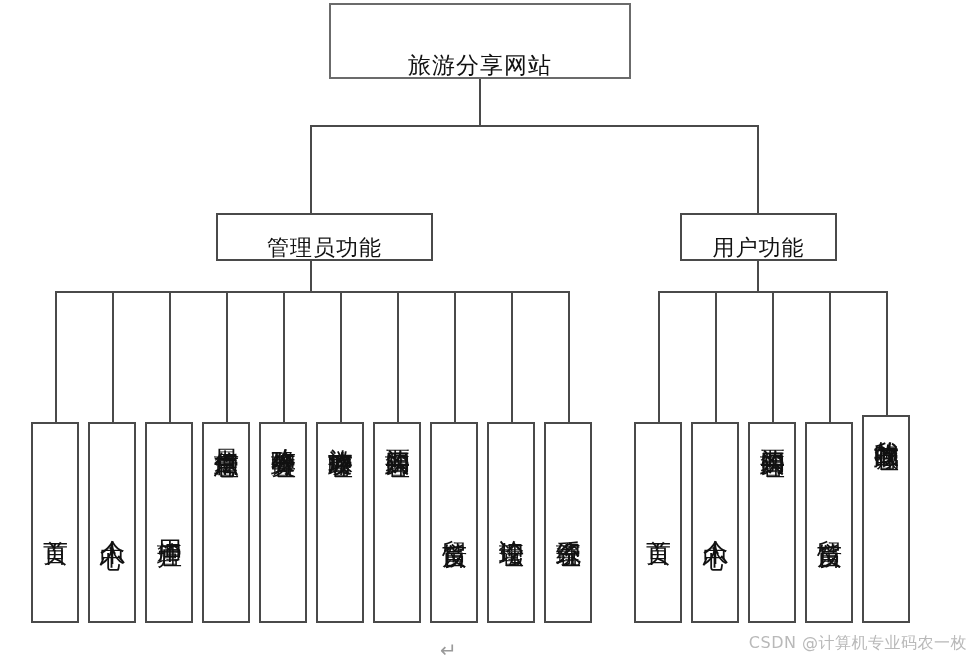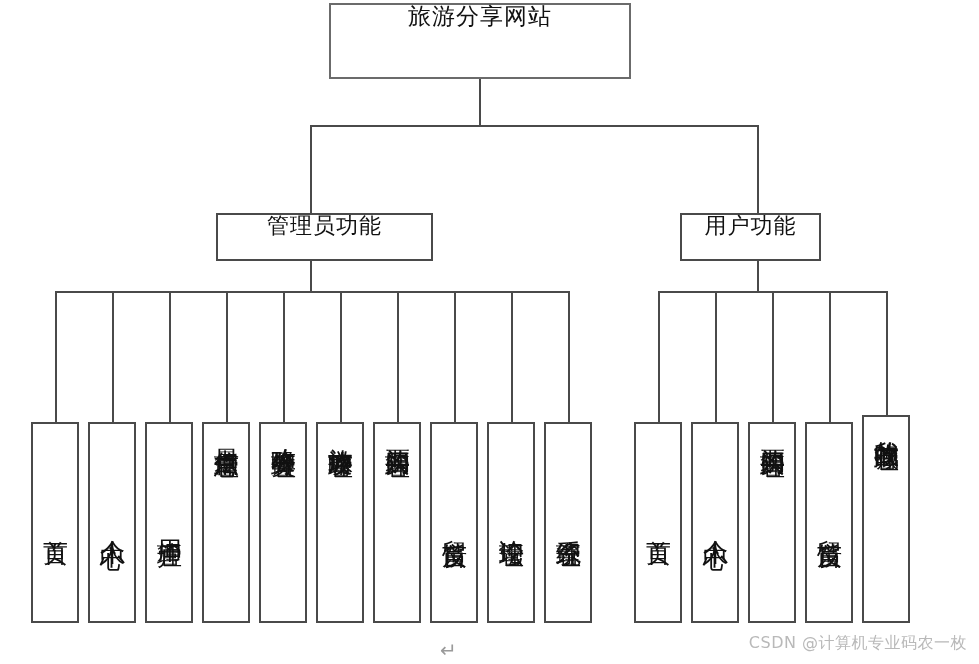--- a/index.html
+++ b/index.html
@@ -20,21 +20,21 @@
     overflow: hidden;
   }
 
   
   .node {
     position: absolute;
     box-sizing: border-box;
     border: 2px solid #6b6b6b;
     background: #ffffff;
     display: flex;
-    align-items: flex-start;
+    align-items: flex-end;
     justify-content: center;
     text-align: center;
   }
   .node.thin {
     border: 2px solid #4a4a4a;
   }
   .node-label {
     display: block;
     line-height: 1.02;
     color: #111111;
@@ -60,21 +60,21 @@
   }
   #branch-admin {
     left: 216px;
     top: 213px;
     width: 217px;
     height: 48px;
   }
   #branch-user {
     left: 680px;
     top: 213px;
-    width: 141px;
+    width: 157px;
     height: 48px;
   }
 
   
   .leaf {
     top: 422px;
     height: 201px;
     width: 48px;
     padding: 4px 0;
     align-items: flex-start;

